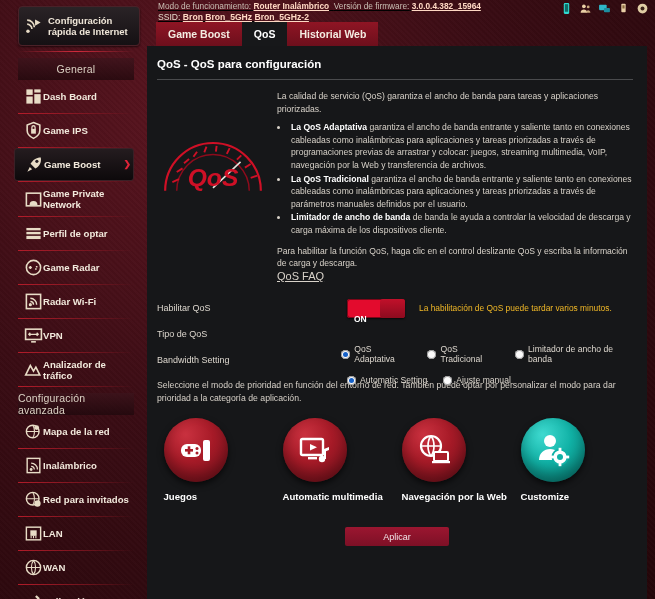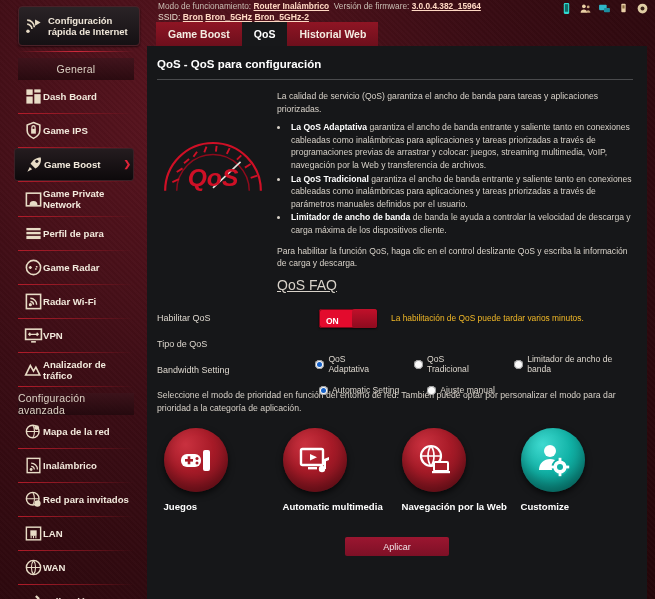--- a/index.html
+++ b/index.html
@@ -39,21 +39,21 @@
                      margin-left: 14px; padding-left: 10px; }
   .nav-item .lbl { flex: 1; }
   .nav-rule { height: 1px; margin: 0 14px 0 18px;
               background: linear-gradient(90deg, rgba(200,30,45,.85) 0%, rgba(160,25,38,.55) 60%, rgba(120,20,30,0) 100%); }
   .ic { width: 19px; height: 19px; flex: 0 0 19px; display:block; }
   .chev { color:#e02338; font-size:9px; margin-right:2px; }
 
   
   #main { flex: 1; position: relative; }
   #topbar { height: 22px; padding: 1px 18px 0 10px; position: relative;
-            display:flex; flex-direction:column; justify-content:flex-start; }
+            display:flex; flex-direction:column; justify-content:flex-start;text-decoration:underline; }
   .tl1 { font-size: 8.3px; color: #c9bfb4; white-space: nowrap; line-height:10px; }
   .tl2 { font-size: 8.6px; color: #e4dacb; white-space: nowrap; line-height:11px; margin-top:1px; }
   .tl1 a, .tl2 a { color: #ffd9c4; text-decoration: underline; font-weight: bold; }
   .topicons { position: absolute; right: 6px; top: 2px; display: flex; gap: 6px; align-items: center; }
 
   #tabs { display: flex; align-items: flex-end; height: 24px; padding-left: 8px; gap: 0; }
   .tab { height: 24px; padding: 0 12px; display: flex; align-items: center;
          font-size: 10.5px; font-weight: bold; color: #f4ece2;
          background: linear-gradient(180deg,#8f1524 0%, #6d0f1c 100%); }
   .tab.active { background: #17181a; color: #ffffff; }
@@ -62,34 +62,34 @@
            background: #161719; }
   .ptitle { color:#ffffff; font-size:11.5px; font-weight:bold; padding: 12px 0 0 10px; }
   .prule { height:1px; background:#4a4b4d; margin: 9px 14px 0 10px; }
 
   .body-wrap { position: relative; padding: 10px 14px 0 10px; }
   .txtcol { margin-left: 120px; color: #d8d2c9; font-size: 8.6px; line-height: 12.6px; }
   .txtcol b { color: #ffffff; }
   .txtcol ul { margin: 6px 0 0 12px; }
   .txtcol li { margin-bottom: 1px; padding-left: 2px; }
   .txtcol p.after { margin-top: 8px; }
-  .faq { display:inline-block; margin-top: 9px; color: #d8d2c9; font-size: 14px;
+  .faq { display:inline-block; color: #d8d2c9; font-size: 11px;
          text-decoration: underline; }
   .gauge { position: absolute; left: 8px; top: 44px; width: 116px; height: 80px; }
 
   
   .frow { display: flex; align-items: center; height: 26px; padding-left: 10px; }
-  .flabel { width: 162px; color: #ded8cf; font-size: 9px; }
+  .flabel { width: 190px; color: #ded8cf; font-size: 9px; }
   .toggle { width: 58px; height: 19px; border-radius: 3px; position: relative;
             background: #e30b2d; box-shadow: inset 0 0 0 1px #7d0618, 0 1px 2px rgba(0,0,0,.7); }
-  .toggle .on { position:absolute; left: 7px; top: 7px; color:#fff; font-size: 8.5px; font-weight: bold; }
+  .toggle .on { position:absolute; left: 7px; top: 15px; color:#fff; font-size: 8.5px; font-weight: bold; }
   .toggle .knob { position: absolute; right: 0; top: 0; width: 25px; height: 19px;
                   border-radius: 3px; background: linear-gradient(180deg,#c1102a,#8d0b1f); }
   .hint { margin-left: 14px; color: #f2b927; font-size: 8.4px; }
-  .radios { display: flex; align-items: center; gap: 16px; margin-top: 40px; }
+  .radios { display: flex; align-items: center; gap: 4px; margin-top: 40px; }
   .rad { display: flex; align-items: center; gap: 4px; margin-right: 12px;
          color: #ded8cf; font-size: 8.6px; }
   .dot { width: 9px; height: 9px; border-radius: 50%; background: #fbfbfb;
          box-shadow: inset 0 0 0 1px #9a9a9a; position: relative; flex:0 0 9px; }
   .dot.sel::after { content:''; position:absolute; left:2px; top:2px; width:5px; height:5px;
                     border-radius:50%; background:#1560c7; }
 
   .intro2 { padding: 6px 16px 0 10px; color: #d8d2c9; font-size: 8.7px; line-height: 12.4px; }
 
   .cats { display: flex; justify-content: space-around; padding: 14px 12px 0 12px; }
@@ -166,21 +166,21 @@
       <span class="lbl">Game Private Network</span>
     </div>
     <div class="nav-rule"></div>
 
     <div class="nav-item">
       <svg class="ic" viewBox="0 0 24 24">
         <rect x="3" y="5" width="18" height="3" fill="#e8dcc6"></rect>
         <rect x="3" y="10" width="18" height="3" fill="#e8dcc6"></rect>
         <rect x="3" y="15" width="18" height="4" fill="#e8dcc6"></rect>
       </svg>
-      <span class="lbl">Perfil de para</span>
+      <span class="lbl">Perfil de optar</span>
     </div>
     <div class="nav-rule"></div>
 
     <div class="nav-item">
       <svg class="ic" viewBox="0 0 24 24">
         <circle cx="12" cy="12" r="9" fill="none" stroke="#e8dcc6" stroke-width="2"></circle>
         <path d="M6 12h4M8 10v4M15 11h2M14 14h2" stroke="#e8dcc6" stroke-width="1.8"></path>
       </svg>
       <span class="lbl">Game Radar</span>
     </div>

